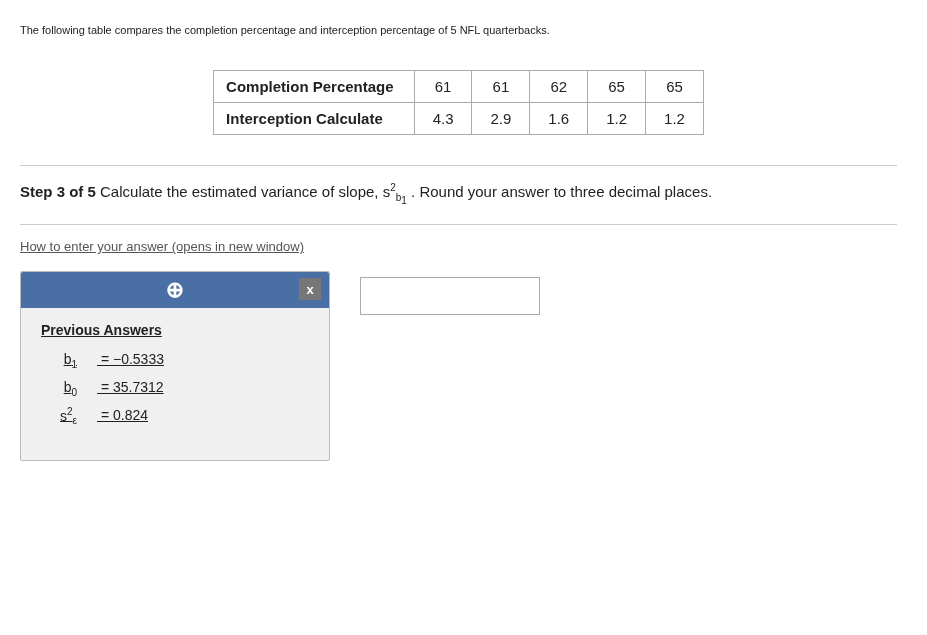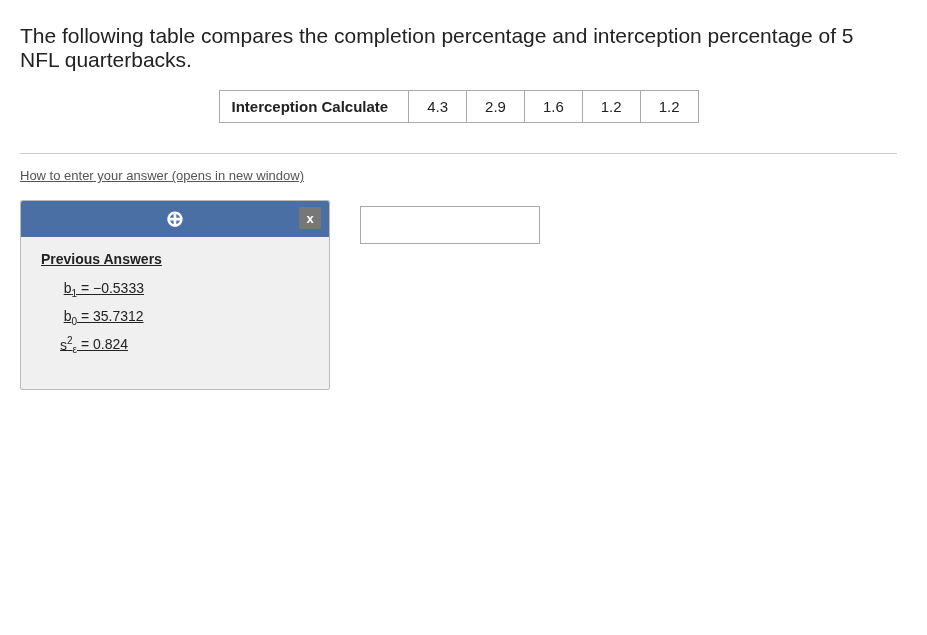--- a/index.html
+++ b/index.html
@@ -8,22 +8,22 @@
       font-size: 15px;
       background: #fff;
       color: #222;
       width: 927px;
       min-height: 635px;
     }
     .page {
       padding: 24px 30px 20px 20px;
     }
     .intro-text {
-      font-size: 21px;
-      margin-bottom: 18px;
+      font-size: 11px;
+      margin-bottom: 34px;
       color: #222;
     }
     .table-wrapper {
       display: flex;
       justify-content: center;
       margin-bottom: 30px;
     }
     table {
       border-collapse: collapse;
       font-size: 15px;
@@ -119,21 +119,21 @@
       font-weight: bold;
       font-size: 14px;
       margin-bottom: 8px;
     }
     .popup-answers {
       font-size: 14px;
       line-height: 1.9;
     }
     .popup-answers .row {
       display: flex;
-      gap: 0;
+      gap: 20px;
     }
     .popup-answers .lbl {
       min-width: 36px;
       text-align: right;
       font-style: normal;
     }
     .answer-input-box {
       border: 1px solid #aaa;
       width: 180px;
       height: 38px;
@@ -144,32 +144,46 @@
 </head>
 <body>
 
 <div class="page">
 
   <p class="intro-text">The following table compares the completion percentage and interception percentage of 5 NFL quarterbacks.</p>
 
   <div class="table-wrapper">
     <table>
       <tbody>
+          <tr>
+        <td>Completion Percentage</td>
+        <td>61</td>
+        <td>61</td>
+        <td>62</td>
+        <td>65</td>
+        <td>65</td>
+      </tr>
       <tr>
         <td>Interception Calculate</td>
         <td>4.3</td>
         <td>2.9</td>
         <td>1.6</td>
         <td>1.2</td>
         <td>1.2</td>
       </tr>
     </tbody>
       </table>
   </div>
 
+  <div class="step-text">
+    <strong>Step 3 of 5</strong><span> </span>
+    <span>Calculate the estimated variance of slope,</span>
+    <span> s<sup>2</sup><sub>b<sub>1</sub></sub></span>
+    <span>. Round your answer to three decimal places.</span>
+  </div>
 
   <div class="answer-section">
     <div class="how-to-link">How to enter your answer (opens in new window)</div>
 
     <div class="answer-body">
       <div class="popup-box">
         <div class="popup-header">
           <span class="popup-plus-icon">⊕</span>
           <button class="popup-close-btn">x</button>
         </div>

